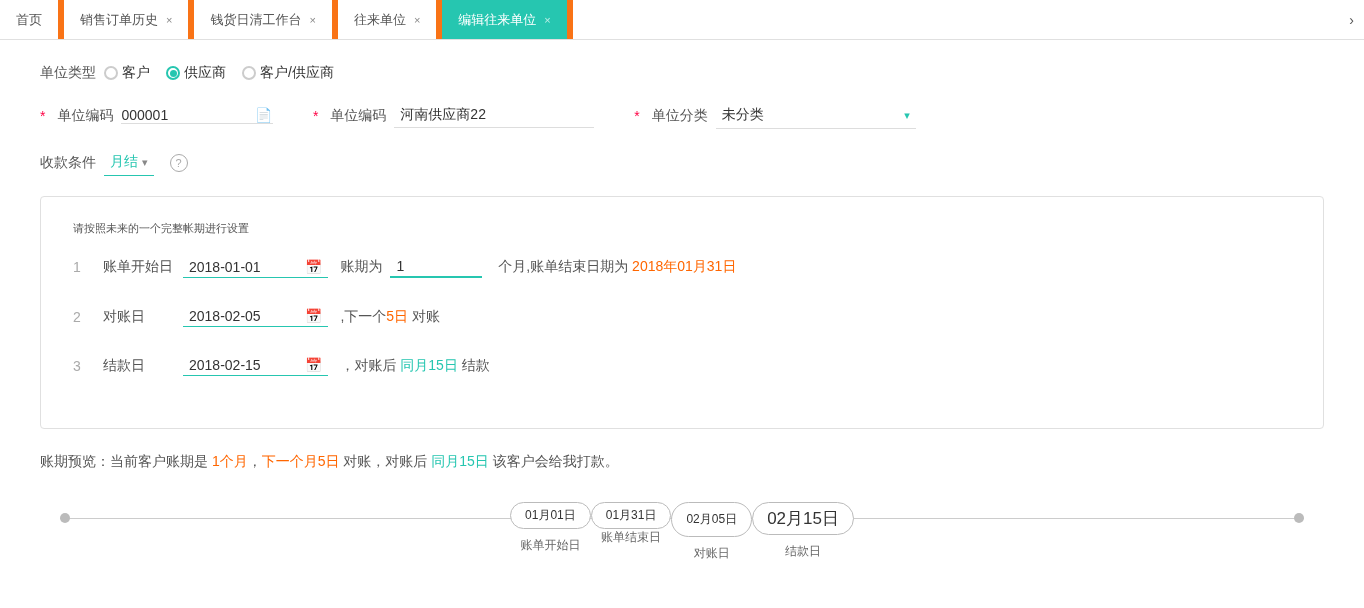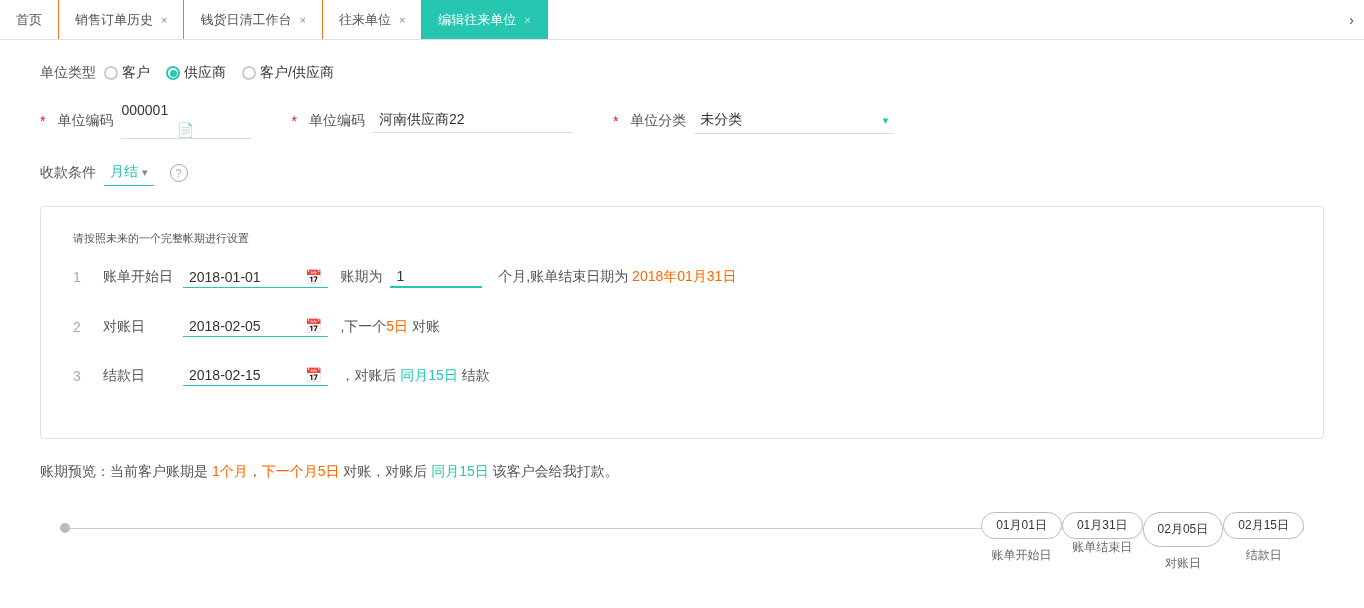--- a/index.html
+++ b/index.html
@@ -11,21 +11,21 @@
       align-items: stretch;
       background: #fff;
       border-bottom: 1px solid #e0e0e0;
       height: 40px;
     }
     .tab-item {
       display: flex;
       align-items: center;
       padding: 0 16px;
       cursor: pointer;
-      border-right: 1px solid #f97316;
+      border-right: 6px solid #f97316;
       color: #555;
       font-size: 13px;
       gap: 8px;
       white-space: nowrap;
       text-align: center;
     }
     .tab-item.active {
       background: #26c6b0;
       color: #fff;
     }
@@ -110,24 +110,23 @@
       font-size: 14px;
       color: #333;
       outline: none;
       background: transparent;
       width: 160px;
     }
     .text-input.wide { width: 200px; }
 
     .input-with-icon {
       display: flex;
-      align-items: center;
+      align-items: flex-start;
       border-bottom: 1px solid #ddd;
       gap: 4px;
-      flex-direction: column;
     }
     .input-with-icon input {
       border: none;
       outline: none;
       font-size: 14px;
       color: #333;
       background: transparent;
       width: 150px;
     }
     .icon-btn {
@@ -391,38 +390,38 @@
 
   <div style="position:relative; padding: 0 20px 40px 20px;">
     <div style="position:relative; height: 70px;">
 
       <div style="position:absolute; top:16px; left:0; right:0; height:1px; background:#ccc;"></div>
 
       <div style="position:absolute; top:11px; left:0; width:10px; height:10px; border-radius:50%; background:#bbb;"></div>
 
       <div style="position:absolute; top:11px; right:0; width:10px; height:10px; border-radius:50%; background:#bbb;"></div>
 
-      <div style="display:flex; justify-content:flex-end; position:relative;">
+      <div style="display:flex; justify-content:center; position:relative;">
 
         <div style="display:flex; flex-direction:column; align-items:center;">
           <div style="background:#fff; border:1px solid #bbb; border-radius:20px; padding:4px 14px; font-size:12px; color:#333; white-space:nowrap; z-index:1; position:relative;">01月01日</div>
           <div style="font-size:12px; color:#666; margin-top:8px; text-align:center;">账单开始日</div>
         </div>
 
         <div style="display:flex; flex-direction:column; align-items:center;">
           <div style="background:#fff; border:1px solid #bbb; border-radius:20px; padding:4px 14px; font-size:12px; color:#333; white-space:nowrap; z-index:1; position:relative;">01月31日</div>
           <div style="font-size:12px; color:#666; margin-top:0; text-align:center;">账单结束日</div>
         </div>
 
         <div style="display:flex; flex-direction:column; align-items:center;">
           <div style="background:#fff; border:1px solid #bbb; border-radius:20px; padding:8px 14px; font-size:12px; color:#333; white-space:nowrap; z-index:1; position:relative;">02月05日</div>
           <div style="font-size:12px; color:#666; margin-top:8px; text-align:center;">对账日</div>
         </div>
 
         <div style="display:flex; flex-direction:column; align-items:center;">
-          <div style="background:#fff; border:1px solid #bbb; border-radius:20px; padding:4px 14px; font-size:12px; color:#333; white-space:nowrap; z-index:1; position:relative;">02月15日</div>
+          <div style="background:#fff; border:1px solid #bbb; border-radius:20px; padding:4px 14px; font-size:17px; color:#333; white-space:nowrap; z-index:1; position:relative;">02月15日</div>
           <div style="font-size:12px; color:#666; margin-top:8px; text-align:center;">结款日</div>
         </div>
       </div>
     </div>
   </div>
 
 </div>
 
 </body></html>

